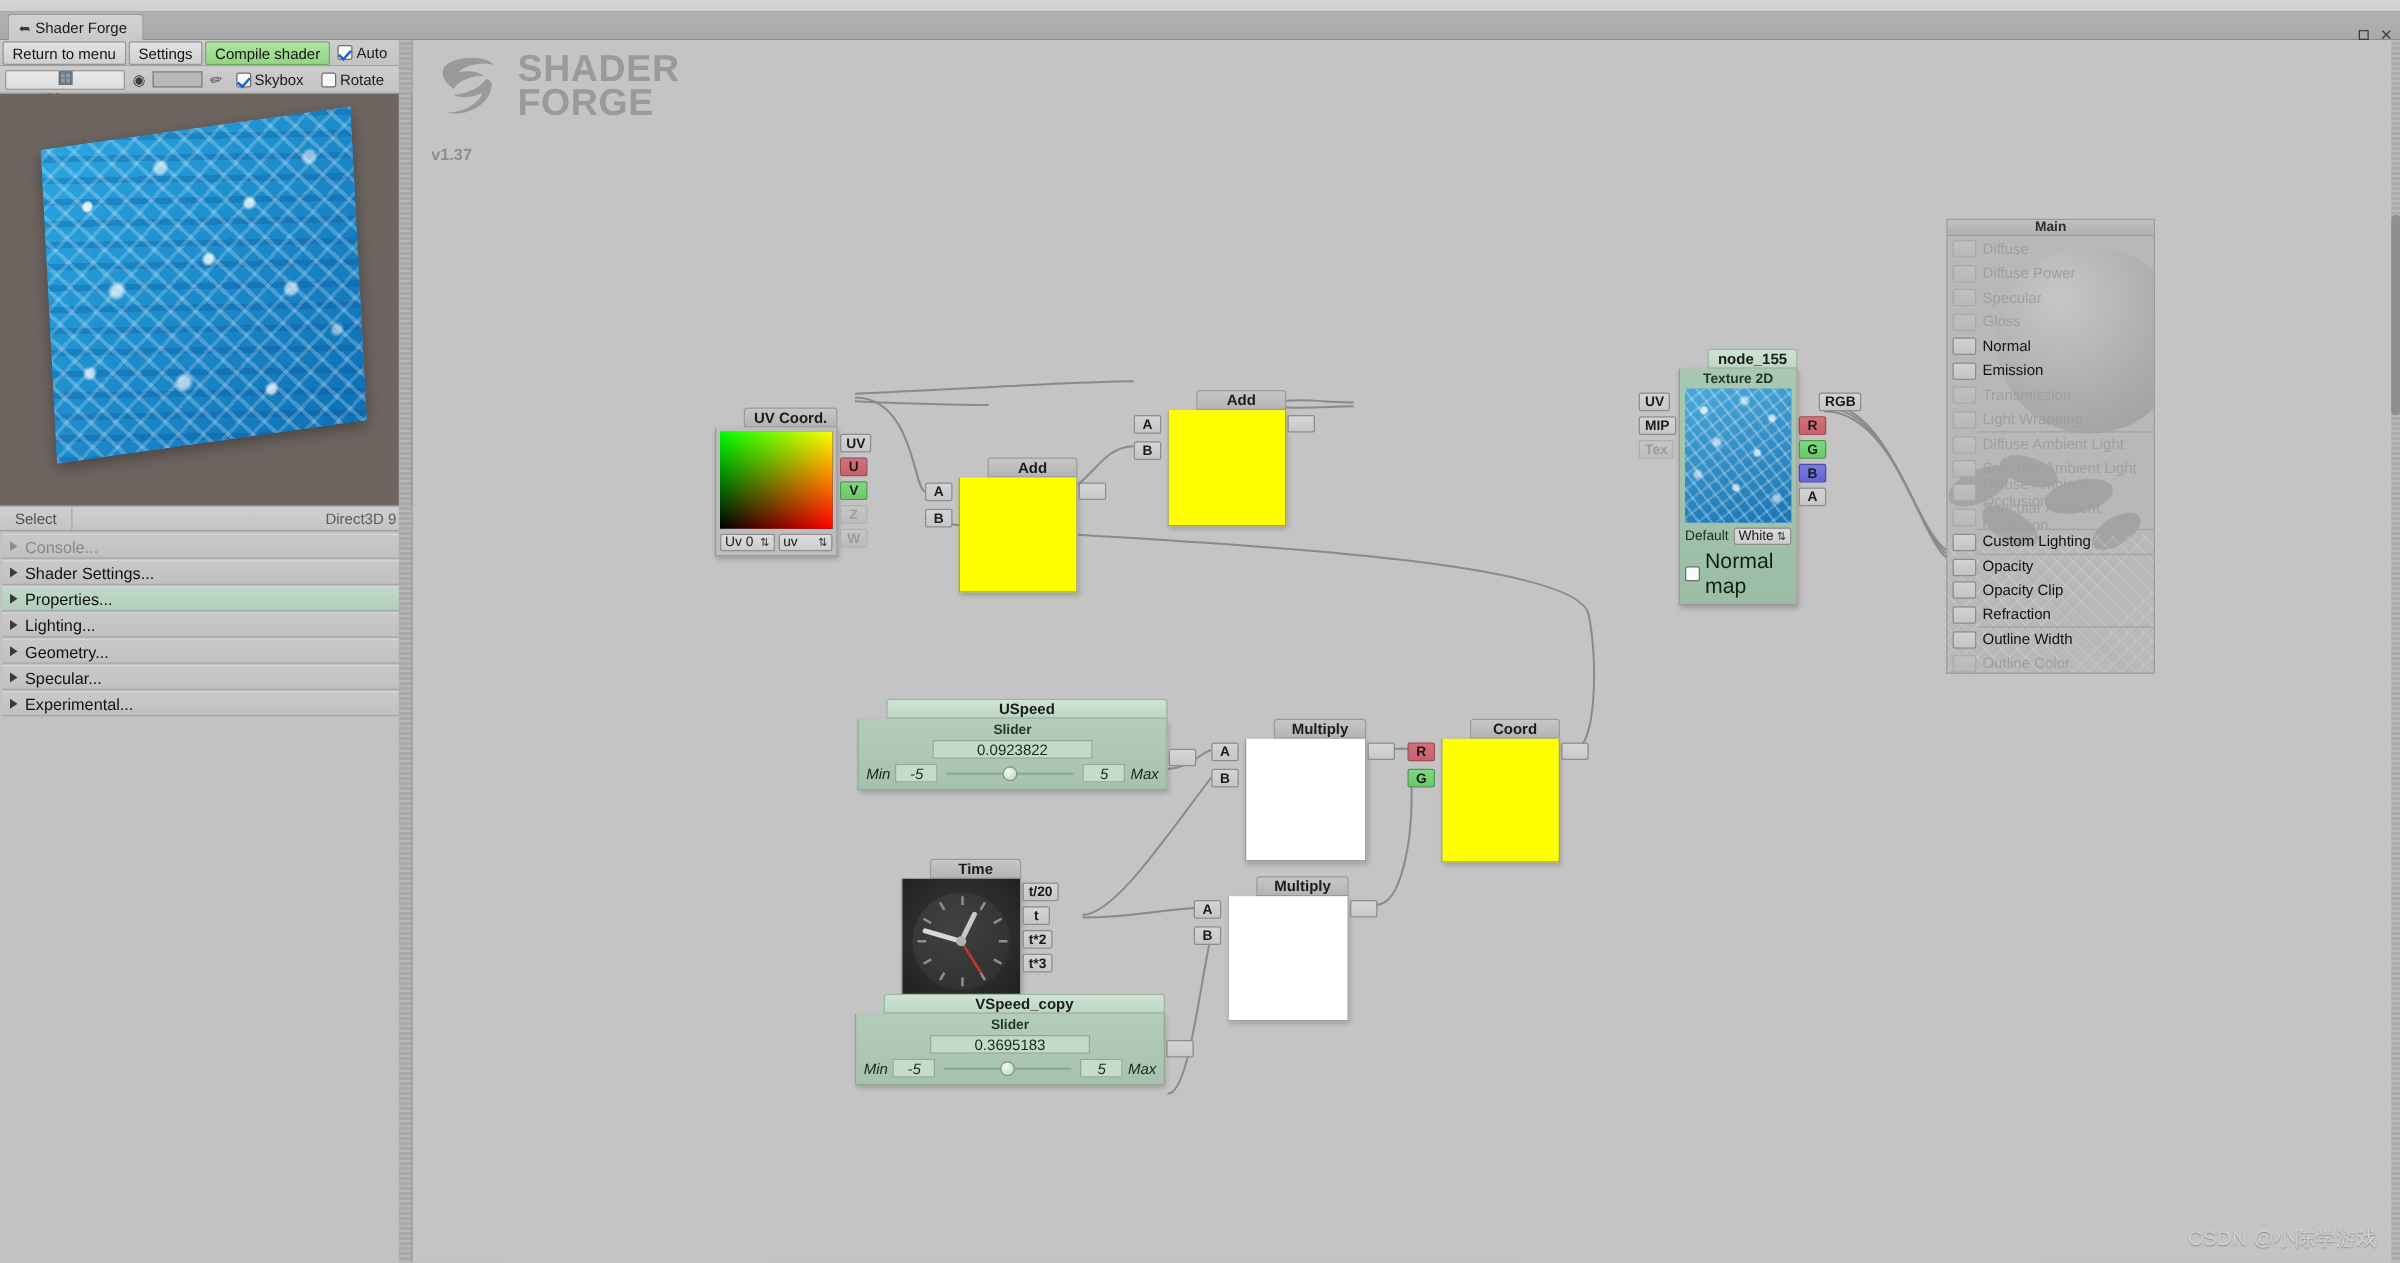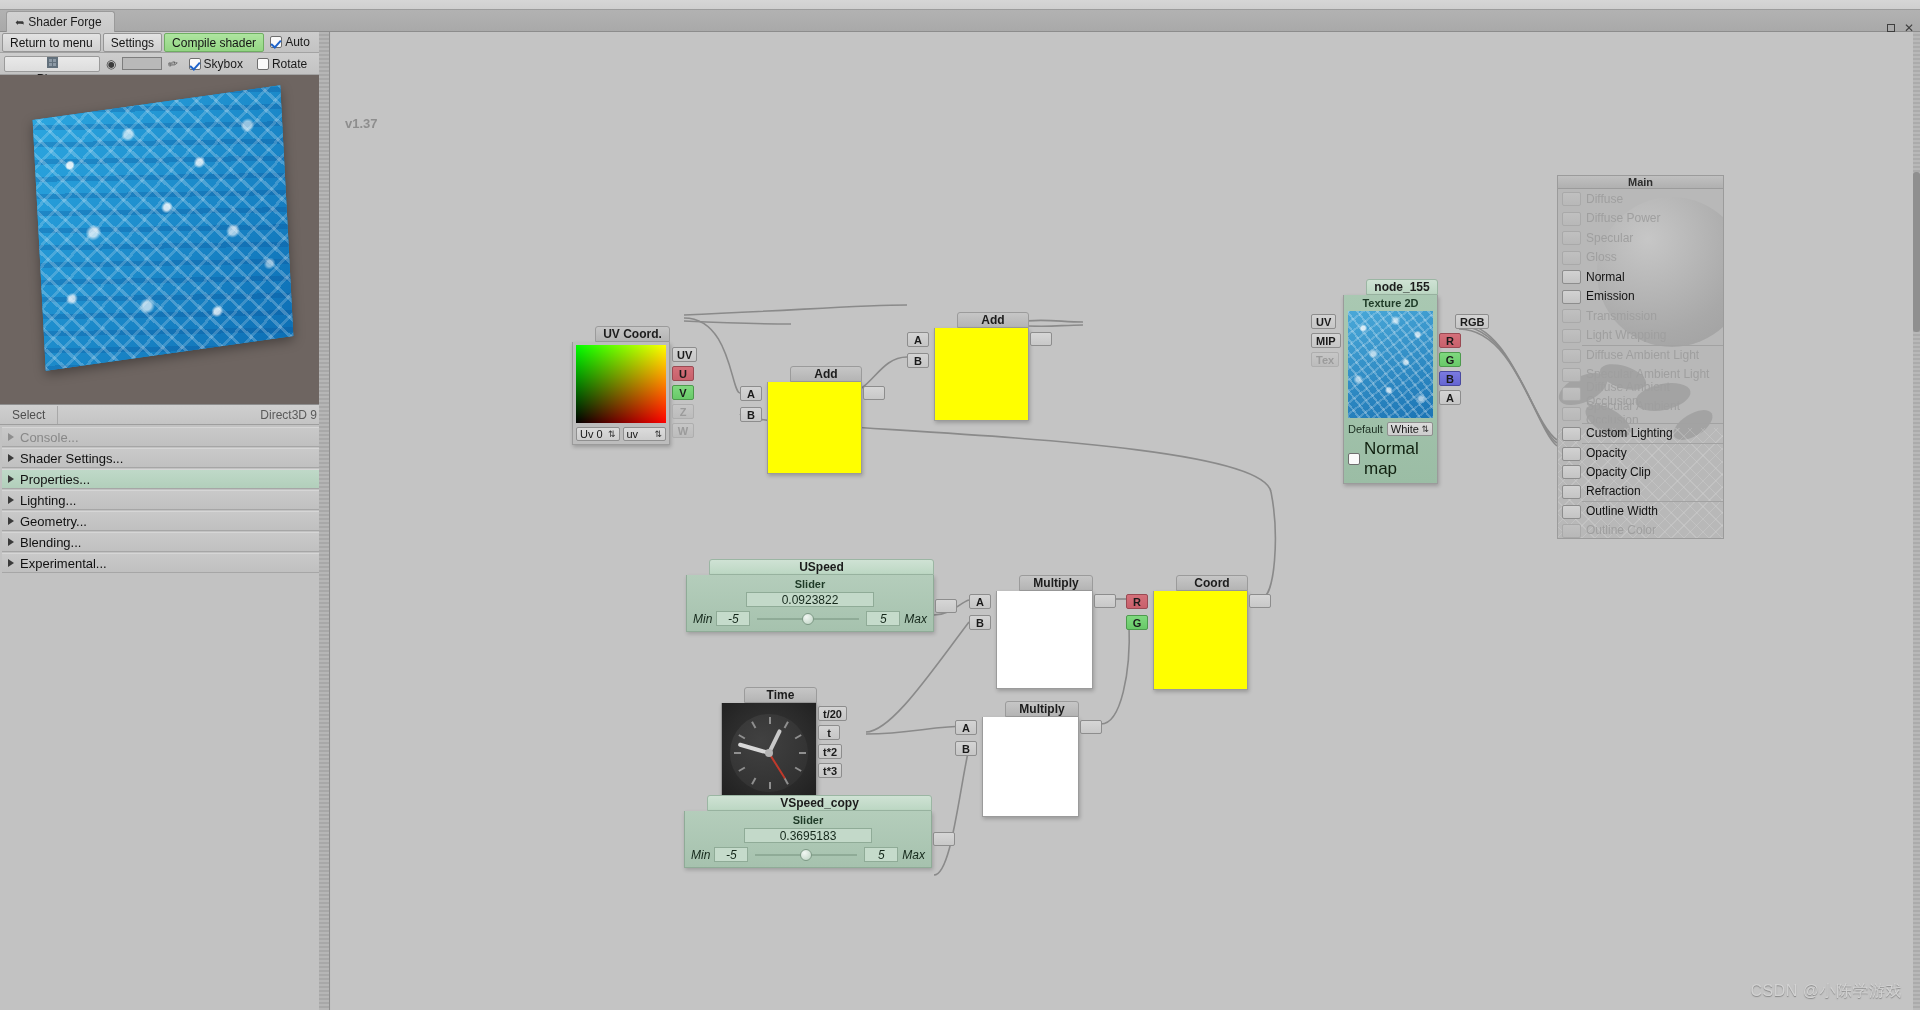--- a/index.html
+++ b/index.html
@@ -386,33 +386,43 @@
       <div class="acc-item">
         <span class="tri"></span>
         <span>Lighting...</span>
       </div>
       <div class="acc-item">
         <span class="tri"></span>
         <span>Geometry...</span>
       </div>
       <div class="acc-item">
         <span class="tri"></span>
-        <span>Blending...</span>
+        <span>Specular...</span>
       </div>
       <div class="acc-item">
         <span class="tri"></span>
         <span>Experimental...</span>
       </div>
     </div>
 
     <div class="scroll-col"></div>
   </div>
 
   <div class="graph">
 
+    <div class="sf-logo">
+      <svg width="62" height="58" viewBox="0 0 62 58">
+        <path d="M12 14 C20 4, 46 4, 52 12 C44 10, 30 11, 24 18 C31 16, 40 17, 44 21 C36 20, 24 24, 20 31 C14 27, 9 21, 12 14 Z" fill="#9a9a9a"></path>
+        <path d="M50 30 C48 44, 30 54, 14 50 C26 50, 40 44, 43 34 C36 38, 26 39, 20 36 C30 35, 42 30, 46 23 C51 25, 51 27, 50 30 Z" fill="#9a9a9a"></path>
+      </svg>
+      <div class="words">
+        <div>SHADER</div>
+        <div>FORGE</div>
+      </div>
+    </div>
     <div class="sf-ver">v1.37</div>
 
     <svg class="wires">
       <g fill="none" stroke="#8a8a8a" stroke-width="1.6">
 
         <path d="M353,286 C400,286 400,361 409,361"></path>
         <path d="M353,283 C470,278 530,273 576,273"></path>
 
         <path d="M353,289 C420,292 440,292 460,292"></path>
 

